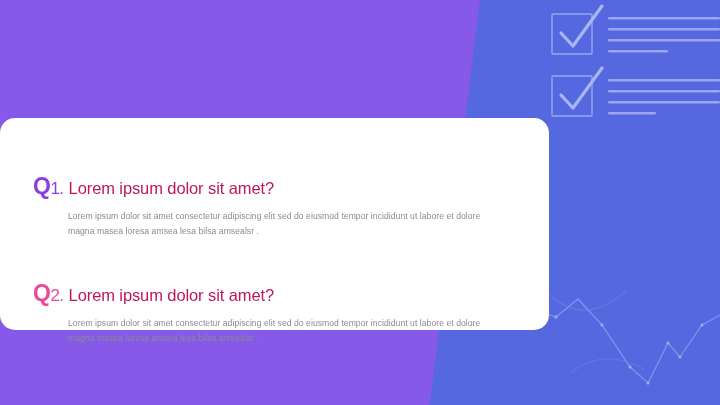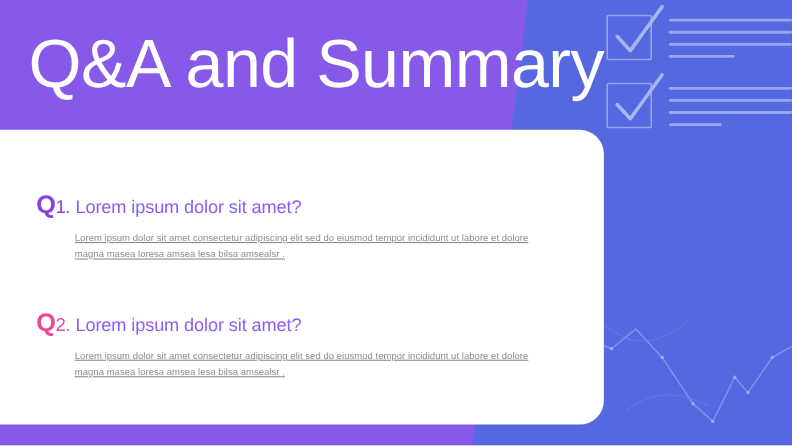--- a/index.html
+++ b/index.html
@@ -62,24 +62,25 @@
     letter-spacing: -0.5px;
     white-space: nowrap;
   }
 
   
   .card {
     position: absolute;
     left: 0;
     top: 118px;
     width: 549px;
-    height: 268px;
+    height: 212px;
     background: #ffffff;
     border-top-right-radius: 22px;
     border-bottom-right-radius: 22px;
+    border-radius: 15px;
   }
 
   .qa-list {
     position: absolute;
     left: 33px;
     top: 55px;
     right: 45px;
   }
   .qa-item { margin-bottom: 42px; }
   .qa-item:last-child { margin-bottom: 0; }
@@ -95,34 +96,33 @@
     letter-spacing: -0.5px;
     margin-right: 5px;
   }
   .qa-marker .q-letter { font-size: 23px; }
   .qa-marker .q-num { font-size: 17px; font-weight: 500; }
   .qa-marker.purple { color: #8b3fe0; }
   .qa-marker.blue { color: #ec4899; }
 
   .qa-question {
     font-size: 16.5px;
-    color: #8b5cf6;
+    color: #be185d;
     font-weight: 400;
     letter-spacing: -0.1px;
   }
 
   .qa-body {
     margin-top: 9px;
     margin-left: 35px;
     font-size: 8.6px;
     line-height: 14.5px;
     color: #8a8a93;
     max-width: 420px;
     letter-spacing: 0.05px;
-    text-decoration: underline;
   }
 </style>
 </head>
 <body>
 
 <div class="slide">
 
   <div class="bg-blue"></div>
   <div class="bg-purple"></div>
 
@@ -158,21 +158,20 @@
       <rect x="88.6" y="80.6" width="2.8" height="2.8"></rect>
       <rect x="106.6" y="96.6" width="2.8" height="2.8"></rect>
       <rect x="126.6" y="56.6" width="2.8" height="2.8"></rect>
       <rect x="138.6" y="70.6" width="2.8" height="2.8"></rect>
       <rect x="160.6" y="38.6" width="2.8" height="2.8"></rect>
     </g>
     <path d="M10 10 Q45 42 86 6" fill="none" stroke="#7385e6" stroke-width="1.1" opacity="0.5"></path>
     <path d="M30 88 Q62 62 104 84" fill="none" stroke="#7385e6" stroke-width="1.1" opacity="0.45"></path>
   </svg>
 
-  <div class="title">Q&amp;A and Summary</div>
 
   <div class="card">
     <div class="qa-list">
 
       <div class="qa-item">
         <div class="qa-head">
           <span class="qa-marker purple">
             <span class="q-letter">Q</span><span class="q-num">1.</span>
           </span>
           <span class="qa-question">Lorem ipsum dolor sit amet?</span>

